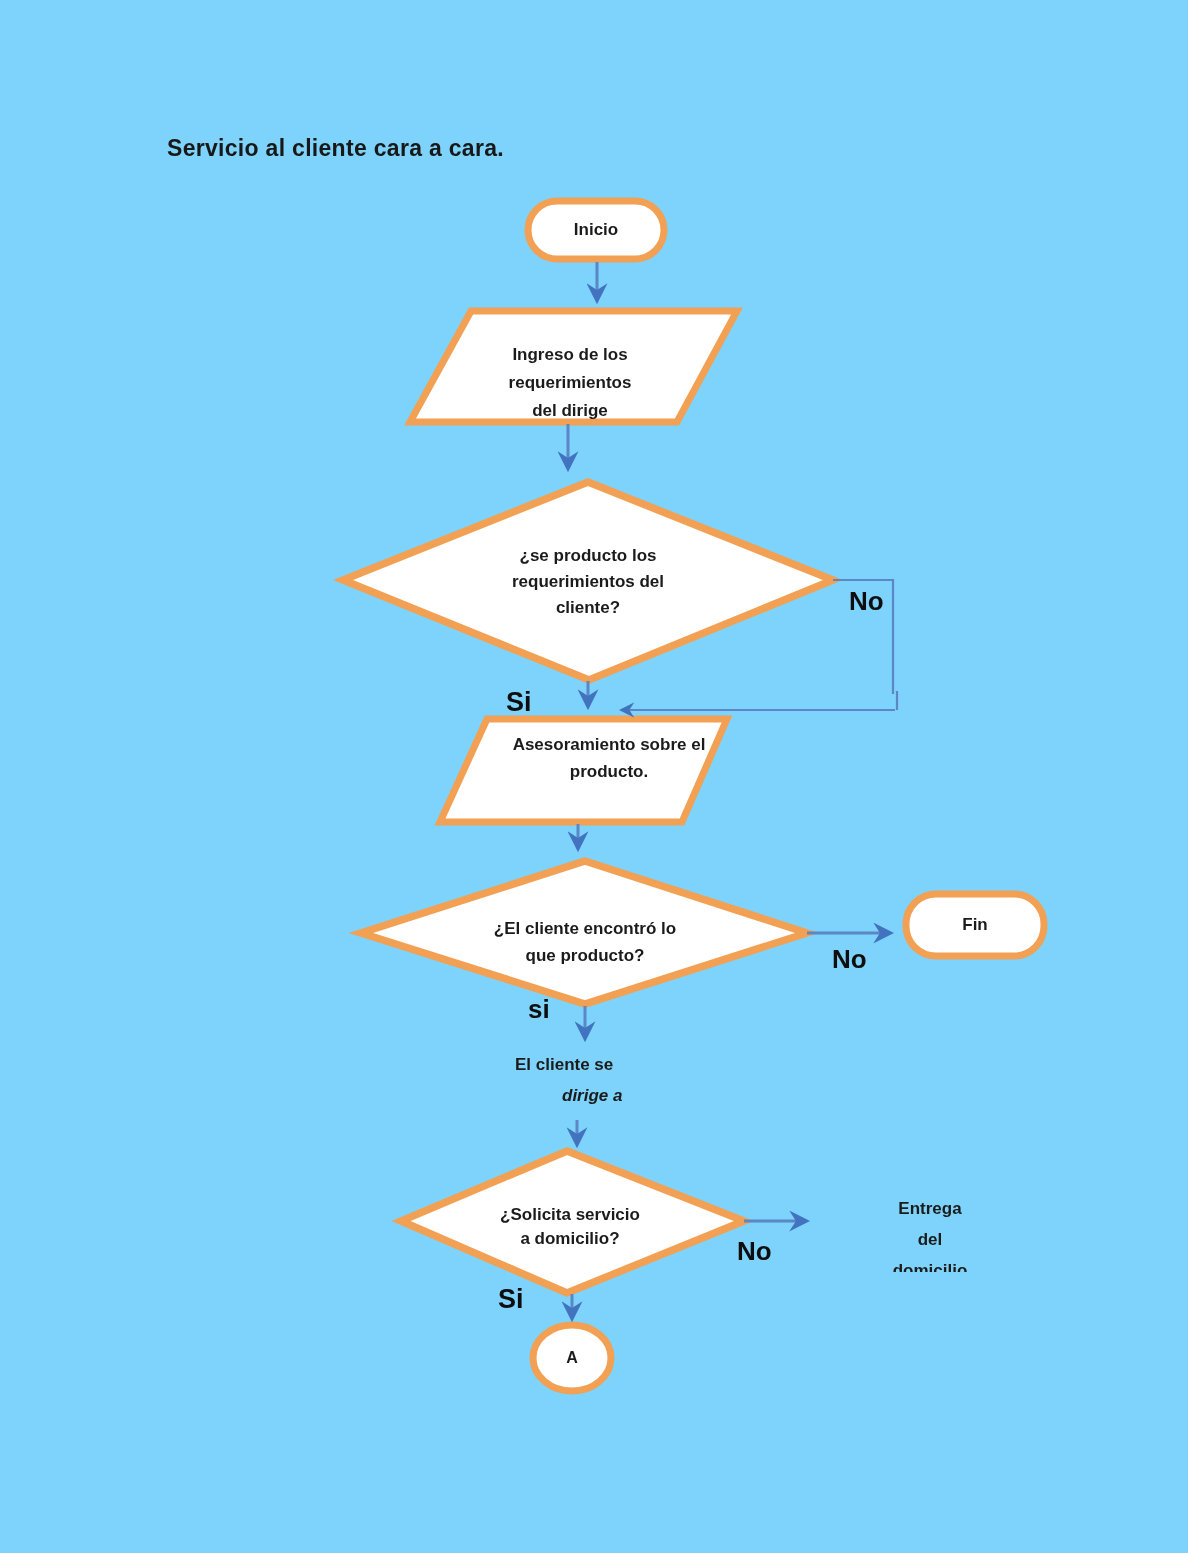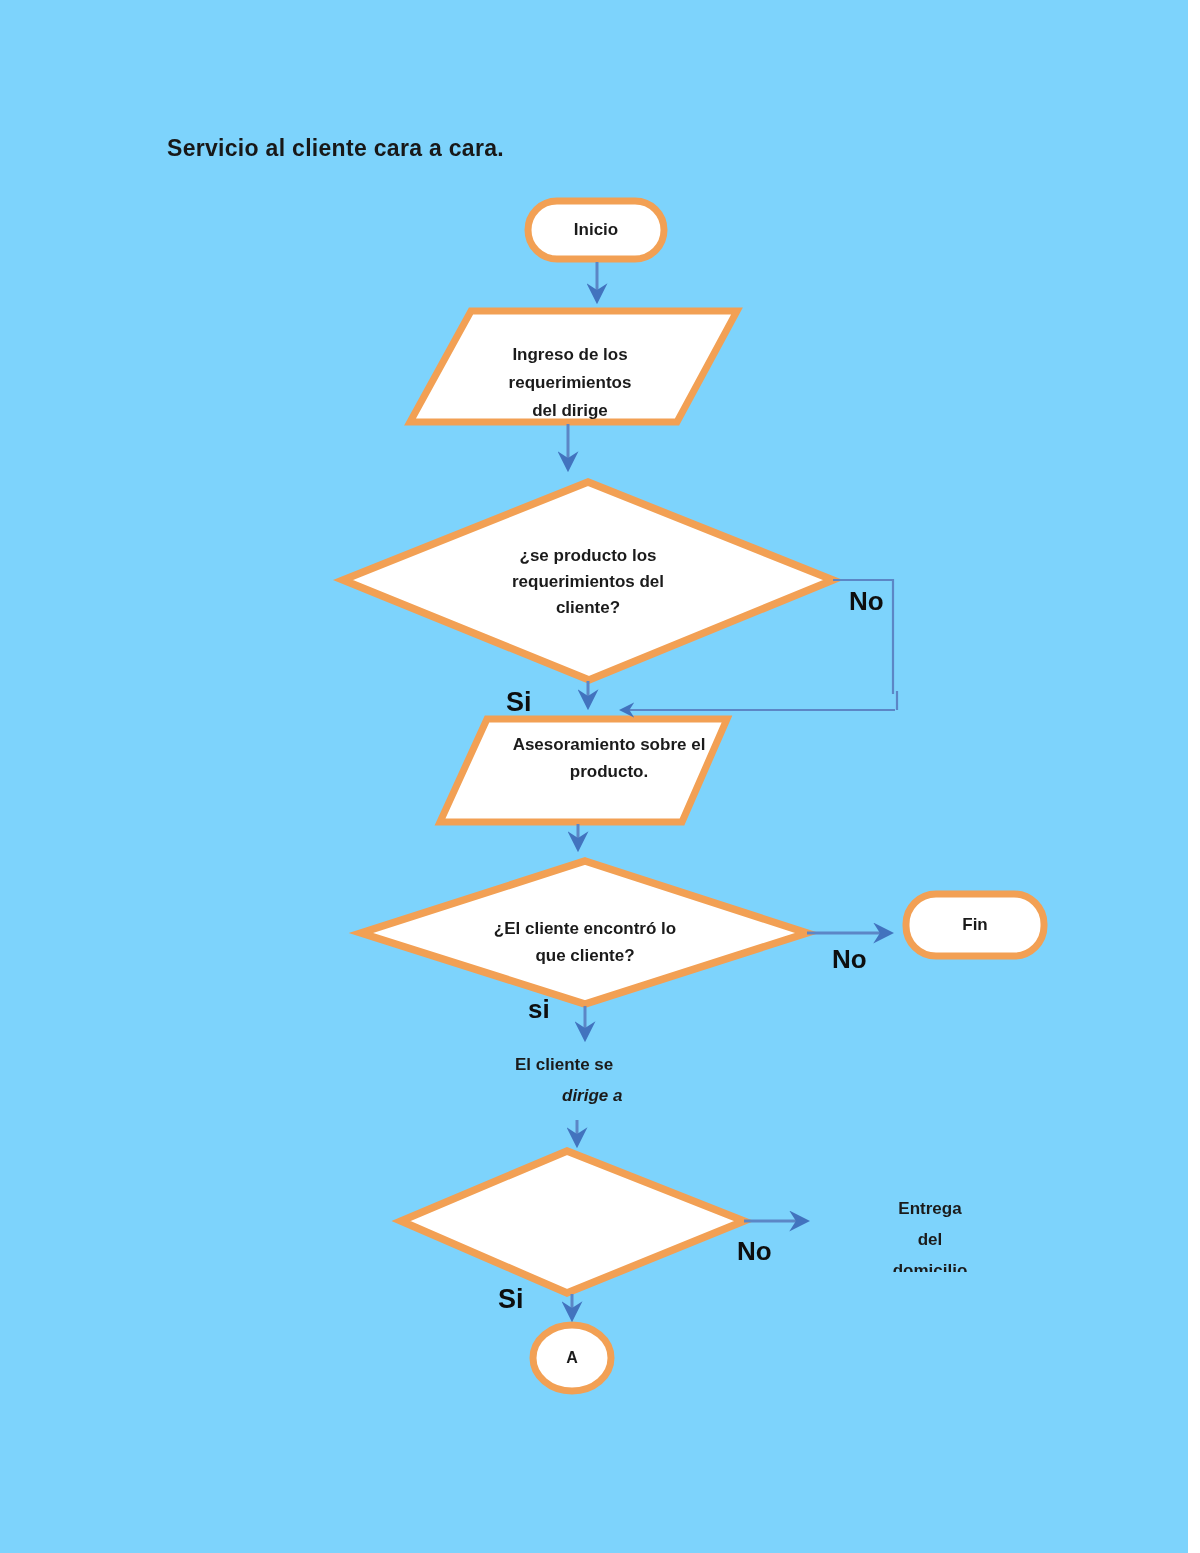--- a/index.html
+++ b/index.html
@@ -97,30 +97,34 @@
     <span>cliente?</span>
   </div>
 
   <div class="node-text" style="left:480px;top:731px;width:258px;line-height:27px;">
     <span>Asesoramiento sobre el</span>
     <span>producto.</span>
   </div>
 
   <div class="node-text" style="left:455px;top:915px;width:260px;line-height:27px;">
     <span>¿El cliente encontró lo</span>
-    <span>que cliente?</span>
+    <span>que producto?</span>
   </div>
 
   <div class="node-text" style="left:906px;top:915px;width:138px;">Fin</div>
 
   <div>
     <span class="node-text abs" style="left:515px;top:1055px;">El cliente se</span>
     <span class="node-text abs" style="left:562px;top:1086px;font-style:italic;">dirige a</span>
   </div>
 
+  <div class="node-text" style="left:452px;top:1203px;width:236px;line-height:24px;">
+    <span>¿Solicita servicio</span>
+    <span>a domicilio?</span>
+  </div>
 
   <div class="node-text clip-block" style="left:872px;top:1193px;width:116px;height:79px;line-height:31px;">
     <span>Entrega</span>
     <span>del</span>
     <span>domicilio</span>
   </div>
 
   <div class="node-text" style="left:534px;top:1349px;width:76px;font-size:16px;">A</div>
 
   <div class="edge-label" style="left:849px;top:588px;">No</div>

